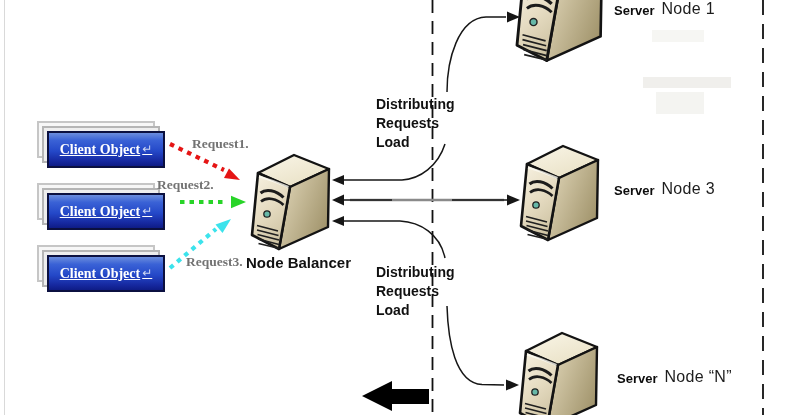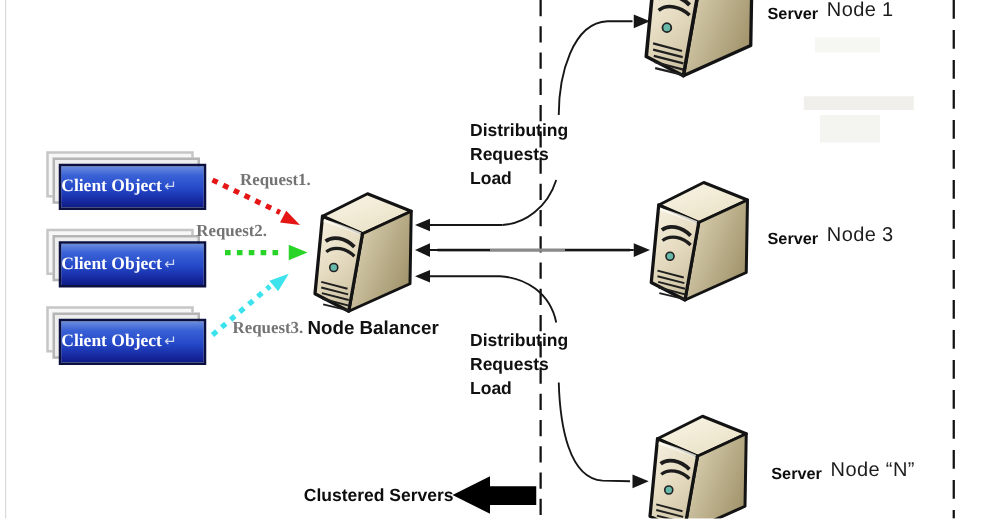--- a/index.html
+++ b/index.html
@@ -13,22 +13,22 @@
   .client-stack{position:absolute;width:130px;height:49px;z-index:2;}
   .client-stack .sheet{
     position:absolute;width:114px;height:33px;background:#f7f7f7;
     border:2px solid #c6c6c6;
   }
   .client-stack .sheet.s2{background:#eeeeee;border-color:#b5b5b5;}
   .client-face{
     position:absolute;left:10px;top:10px;width:114px;height:33px;
     background:linear-gradient(180deg,#6b8ddd 0%,#3a62d6 22%,#2448c8 55%,#16289f 85%,#0e1c86 100%);
     border:2px solid #0b1040;
-    display:flex;align-items:center;justify-content:flex-start;
-    color:#ffffff;font:bold 14px "Liberation Serif",serif;white-space:nowrap;
+    display:flex;align-items:center;justify-content:center;
+    color:#ffffff;font:bold 14px "Liberation Serif",serif;white-space:nowrap;text-decoration:underline;
   }
   .client-face .ret{color:#cdd7f2;font-size:12px;font-weight:400;margin-left:2px;}
 
   .req-label{
     position:absolute;z-index:2;color:#737373;
     font:bold 13.5px "Liberation Serif",serif;white-space:nowrap;
   }
   .lb-label{
     position:absolute;z-index:2;left:226px;top:254px;width:145px;text-align:center;
     font:bold 15px "Liberation Sans",sans-serif;color:#111;
@@ -180,15 +180,14 @@
   </div>
   <div class="server-label" style="left:614px;top:180px;">
     <span class="prefix">Server</span>
     <span class="name">Node 3</span>
   </div>
   <div class="server-label" style="left:617px;top:368px;">
     <span class="prefix">Server</span>
     <span class="name">Node “N”</span>
   </div>
 
-  <div class="clustered-label">Clustered Servers</div>
 
 </div>
 
 </body></html>

